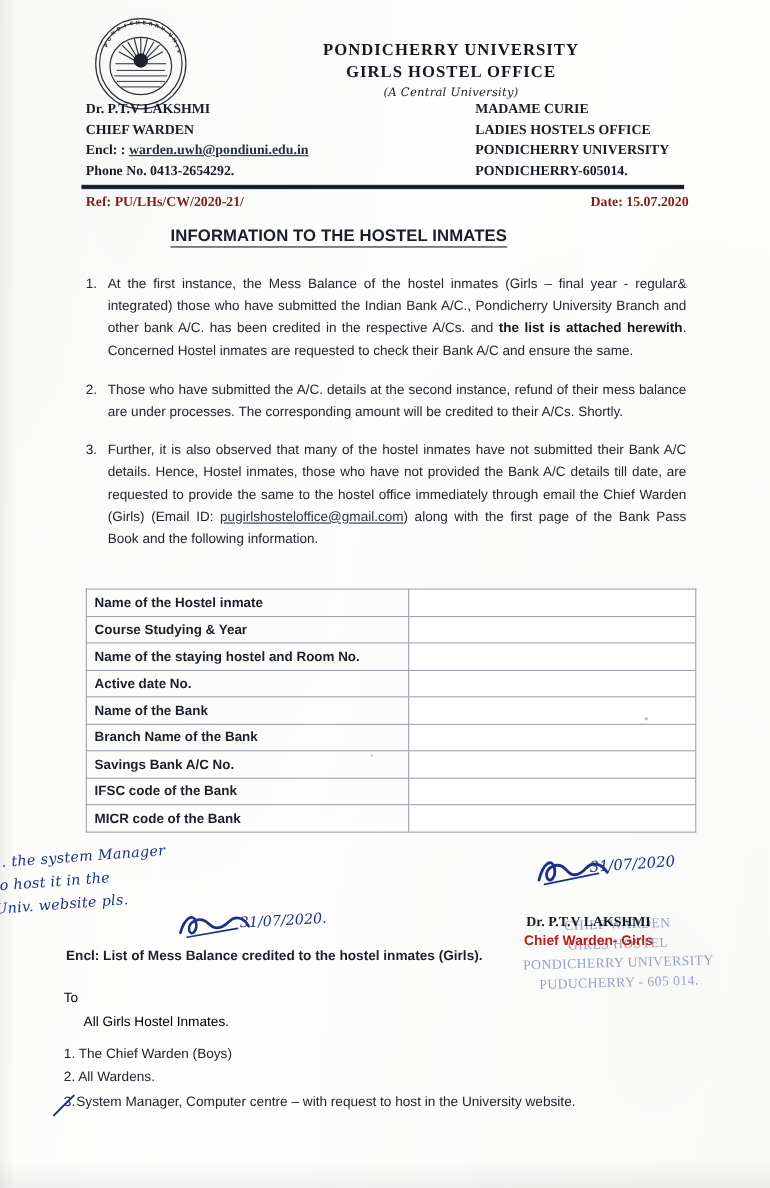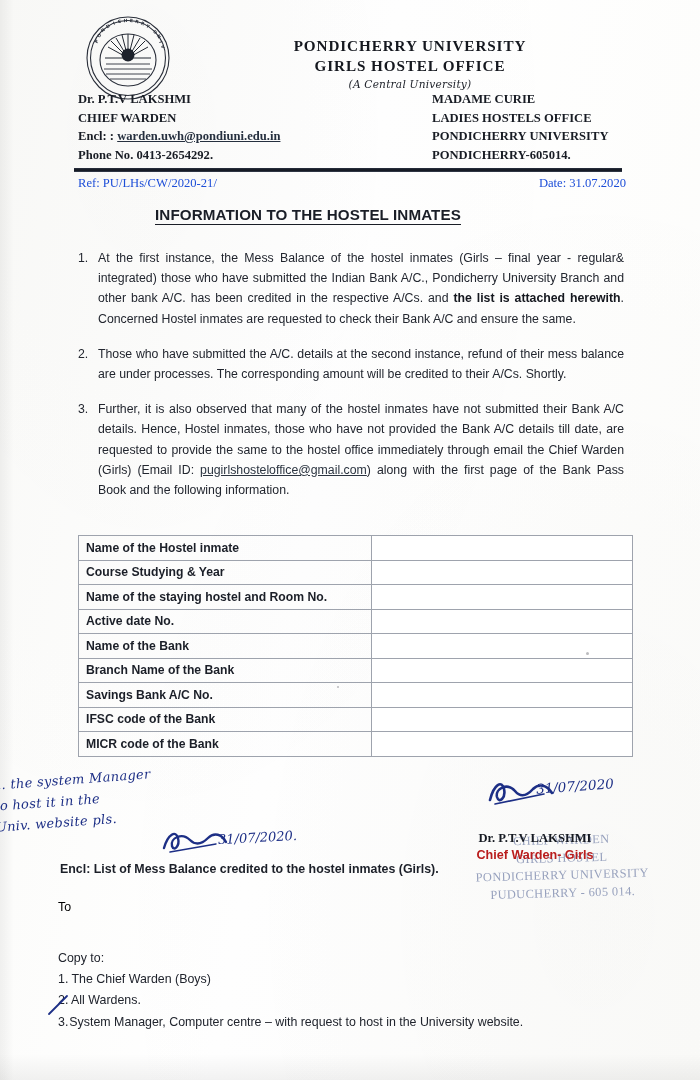--- a/index.html
+++ b/index.html
@@ -110,23 +110,23 @@
 
   .ref-row {
     position: absolute;
     left: 78px; top: 176px; width: 548px;
     display: flex;
     justify-content: space-between;
     align-items: baseline;
   }
   .ref-row div {
     font-family: "Liberation Serif", serif;
-    font-weight: normal;
+    font-weight: bold;
     font-size: 12.6px;
-    color: #1d4ed8;
+    color: #7f1d1d;
   }
 
   .doc-title {
     position: absolute;
     left: 0; top: 206px; width: 616px;
     text-align: center;
   }
   .doc-title span {
     font-family: "Liberation Sans", sans-serif;
     font-weight: bold;
@@ -397,21 +397,21 @@
       <div>LADIES HOSTELS OFFICE</div>
       <div>PONDICHERRY UNIVERSITY</div>
       <div>PONDICHERRY-605014.</div>
     </div>
   </div>
 
   <div class="rule"></div>
 
   <div class="ref-row">
     <div>Ref: PU/LHs/CW/2020-21/</div>
-    <div>Date: 31.07.2020</div>
+    <div>Date: 15.07.2020</div>
   </div>
 
   <div class="doc-title">
     <span>INFORMATION TO THE HOSTEL INMATES</span>
   </div>
 
   <div class="body-list">
 
     <div class="para">
       <div class="para-num">1.</div>
@@ -504,24 +504,24 @@
 
   <div class="sign-block">
     <div class="sign-name">Dr. P.T.V LAKSHMI</div>
     <div class="sign-role">Chief Warden- Girls</div>
   </div>
 
   <div class="encl">Encl: List of Mess Balance credited to the hostel inmates (Girls).</div>
 
   <div class="to-block">
     <div>To</div>
+    <div class="indent">All Girls Hostel Inmates.</div>
   </div>
 
   <div class="copy-block">
-    <div>Copy to:</div>
     <div>1. The Chief Warden (Boys)</div>
     <div>2. All Wardens.</div>
     <div class="copy-item-3">
       <div class="num">3.</div>
       <div class="txt">System Manager, Computer centre – with request to host in the University website.</div>
     </div>
   </div>
 
   <div class="tick-mark">
     <svg width="26" height="24" viewBox="0 0 26 24" xmlns="http://www.w3.org/2000/svg">

